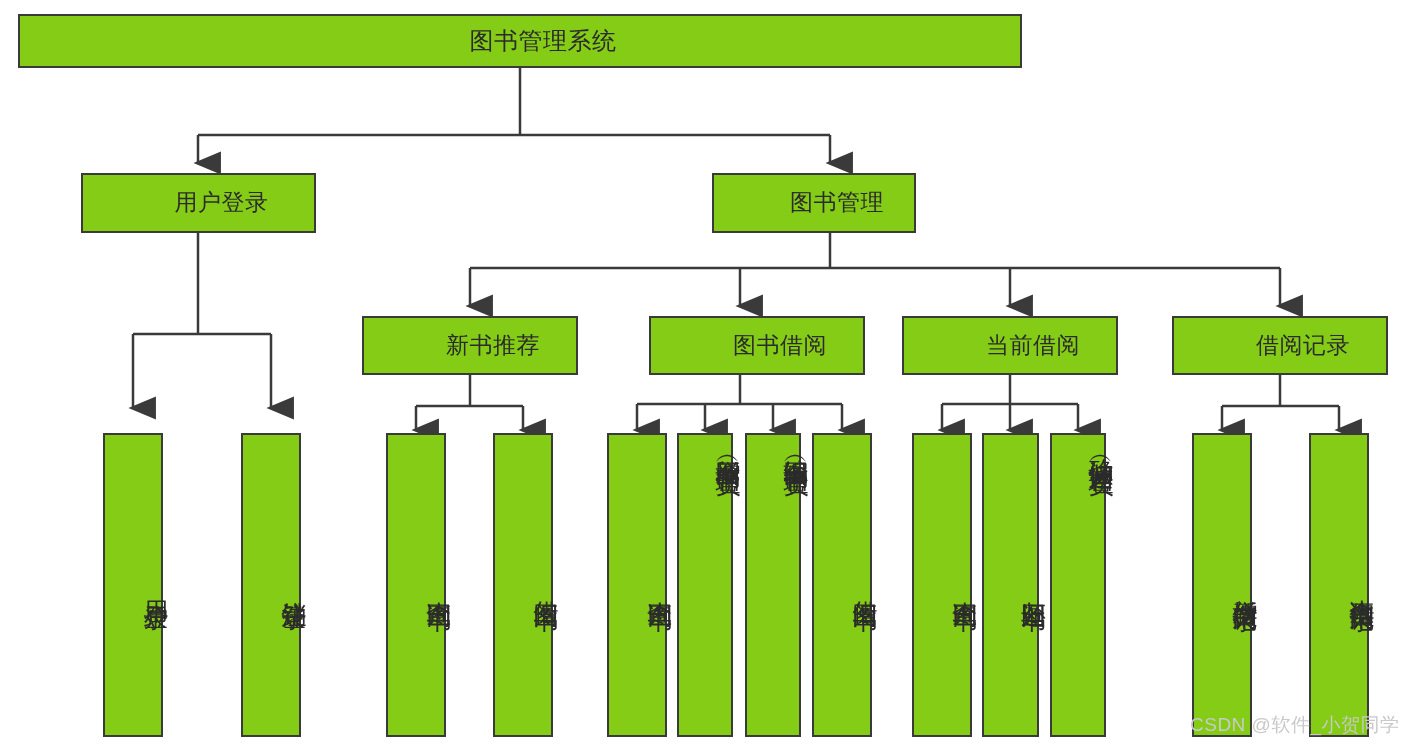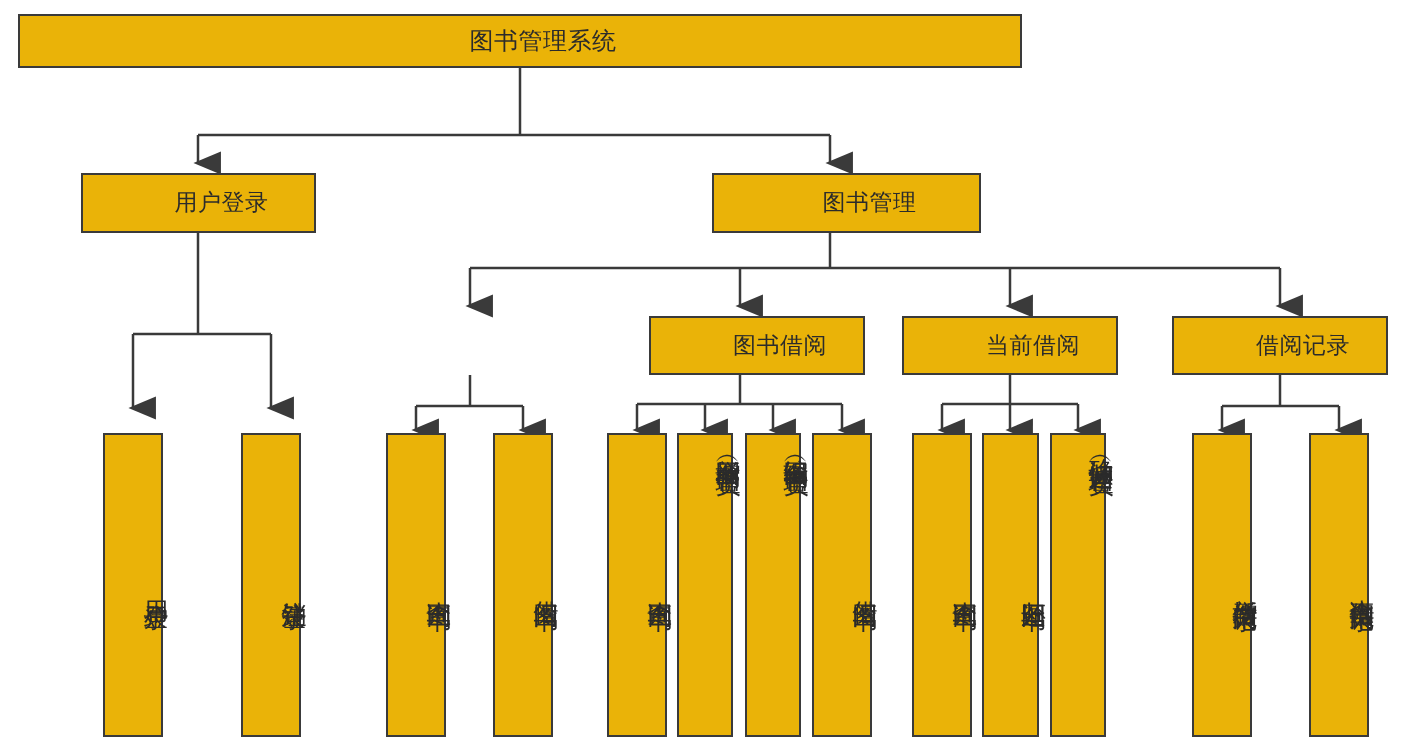--- a/index.html
+++ b/index.html
@@ -21,21 +21,21 @@
     position: absolute;
     left: 0;
     top: 0;
     width: 1405px;
     height: 747px;
     pointer-events: none;
   }
   .node {
     position: absolute;
     box-sizing: border-box;
-    background: #eab308;
+    background: #84cc16;
     border: 2.5px solid #3a3a3a;
     display: flex;
     align-items: center;
     justify-content: center;
     padding-left: 46px;
   }
   .node .label {
     color: #2b2b2b;
     line-height: 1.12;
     white-space: nowrap;
@@ -132,24 +132,27 @@
   </svg>
 
   <div class="node root horiz" style="left:18px; top:14px; width:1004px; height:54px;">
     <span class="label">图书管理系统</span>
   </div>
 
   <div class="node horiz" style="left:81px; top:173px; width:235px; height:60px;">
     <span class="label">用户登录</span>
   </div>
 
-  <div class="node horiz" style="left:712px; top:173px; width:269px; height:60px;">
+  <div class="node horiz" style="left:712px; top:173px; width:204px; height:60px;">
     <span class="label">图书管理</span>
   </div>
 
+  <div class="node horiz" style="left:362px; top:316px; width:216px; height:59px;">
+    <span class="label">新书推荐</span>
+  </div>
 
   <div class="node horiz" style="left:632px; top:316px; width:216px; height:59px;margin-left:17px;">
     <span class="label">图书借阅</span>
   </div>
 
   <div class="node horiz" style="left:1172px; top:316px; width:216px; height:59px;">
     <span class="label">借阅记录</span>
   </div>
 
   <div class="node horiz" style="left:902px; top:316px; width:216px; height:59px;">
@@ -201,14 +204,15 @@
   </div>
 
   <div class="node vert centered" style="left:1192px; top:433px; width:60px; height:304px;">
     <span class="label">新增借阅记录</span>
   </div>
 
   <div class="node vert centered" style="left:1309px; top:433px; width:60px; height:304px;">
     <span class="label">查询借阅记录</span>
   </div>
 
+  <div class="watermark" style="left:1190px; top:712px;">CSDN @软件_小贺同学</div>
 
 </div>
 
 </body></html>

